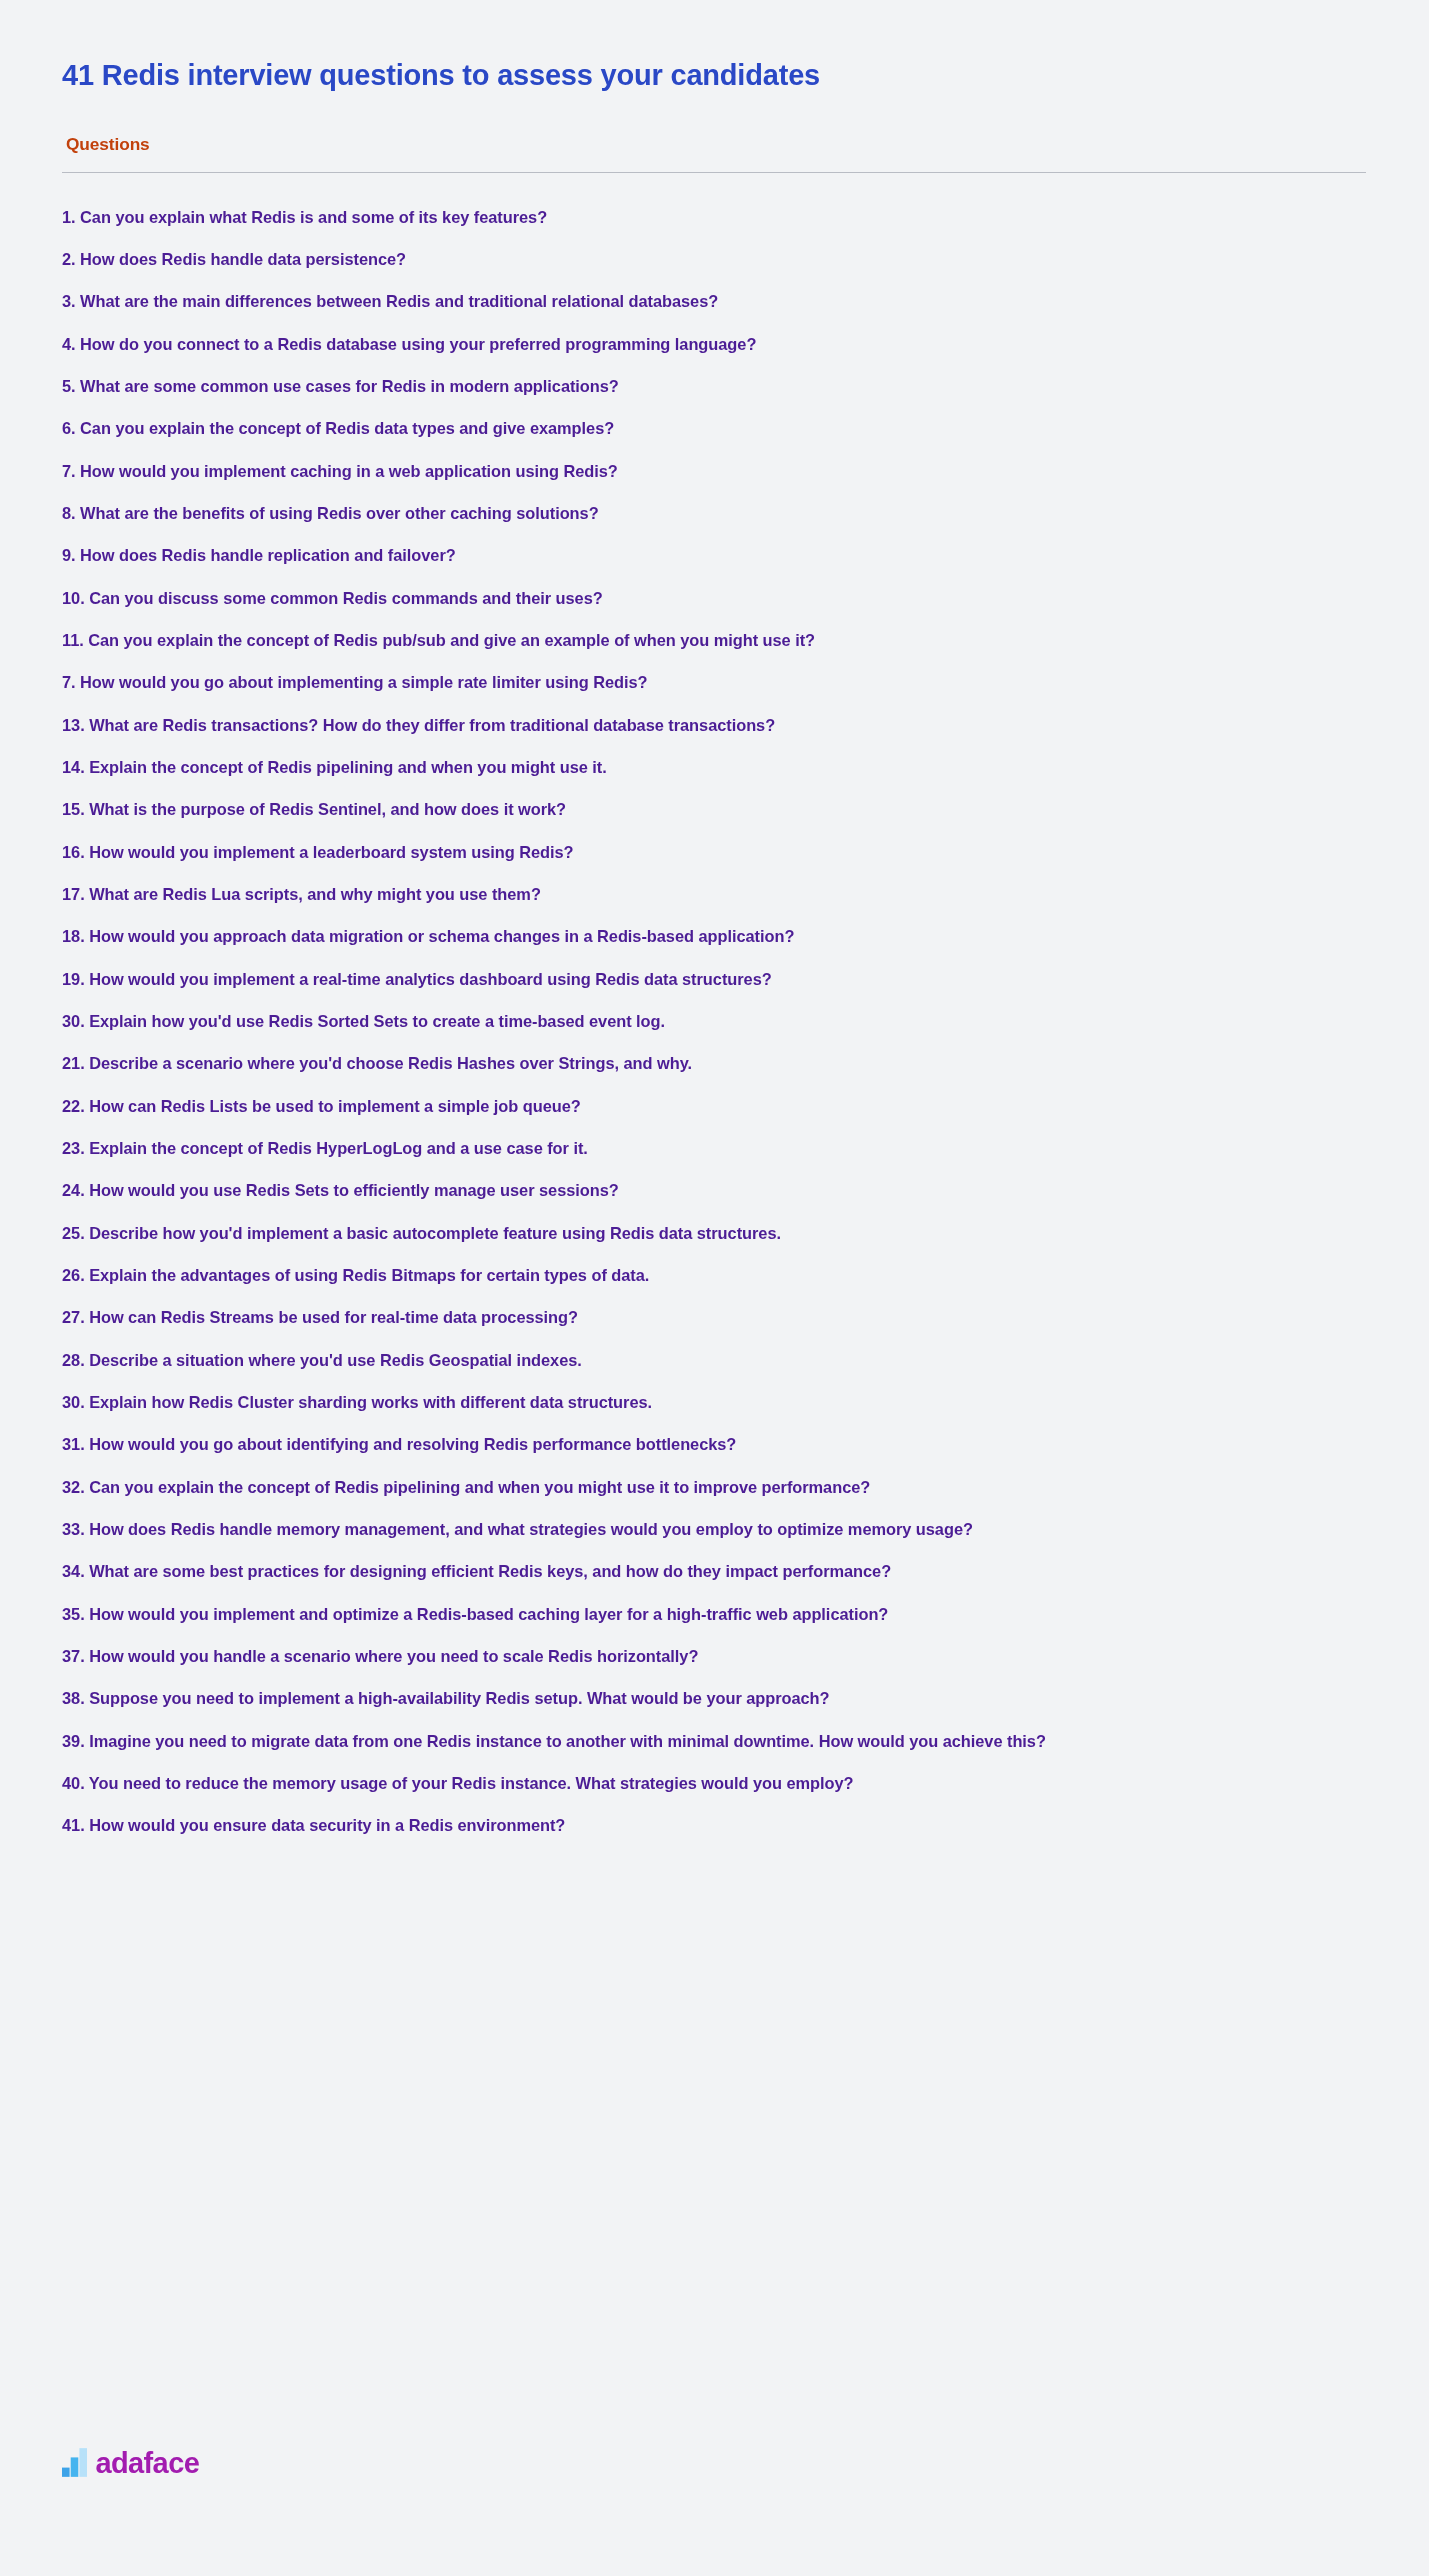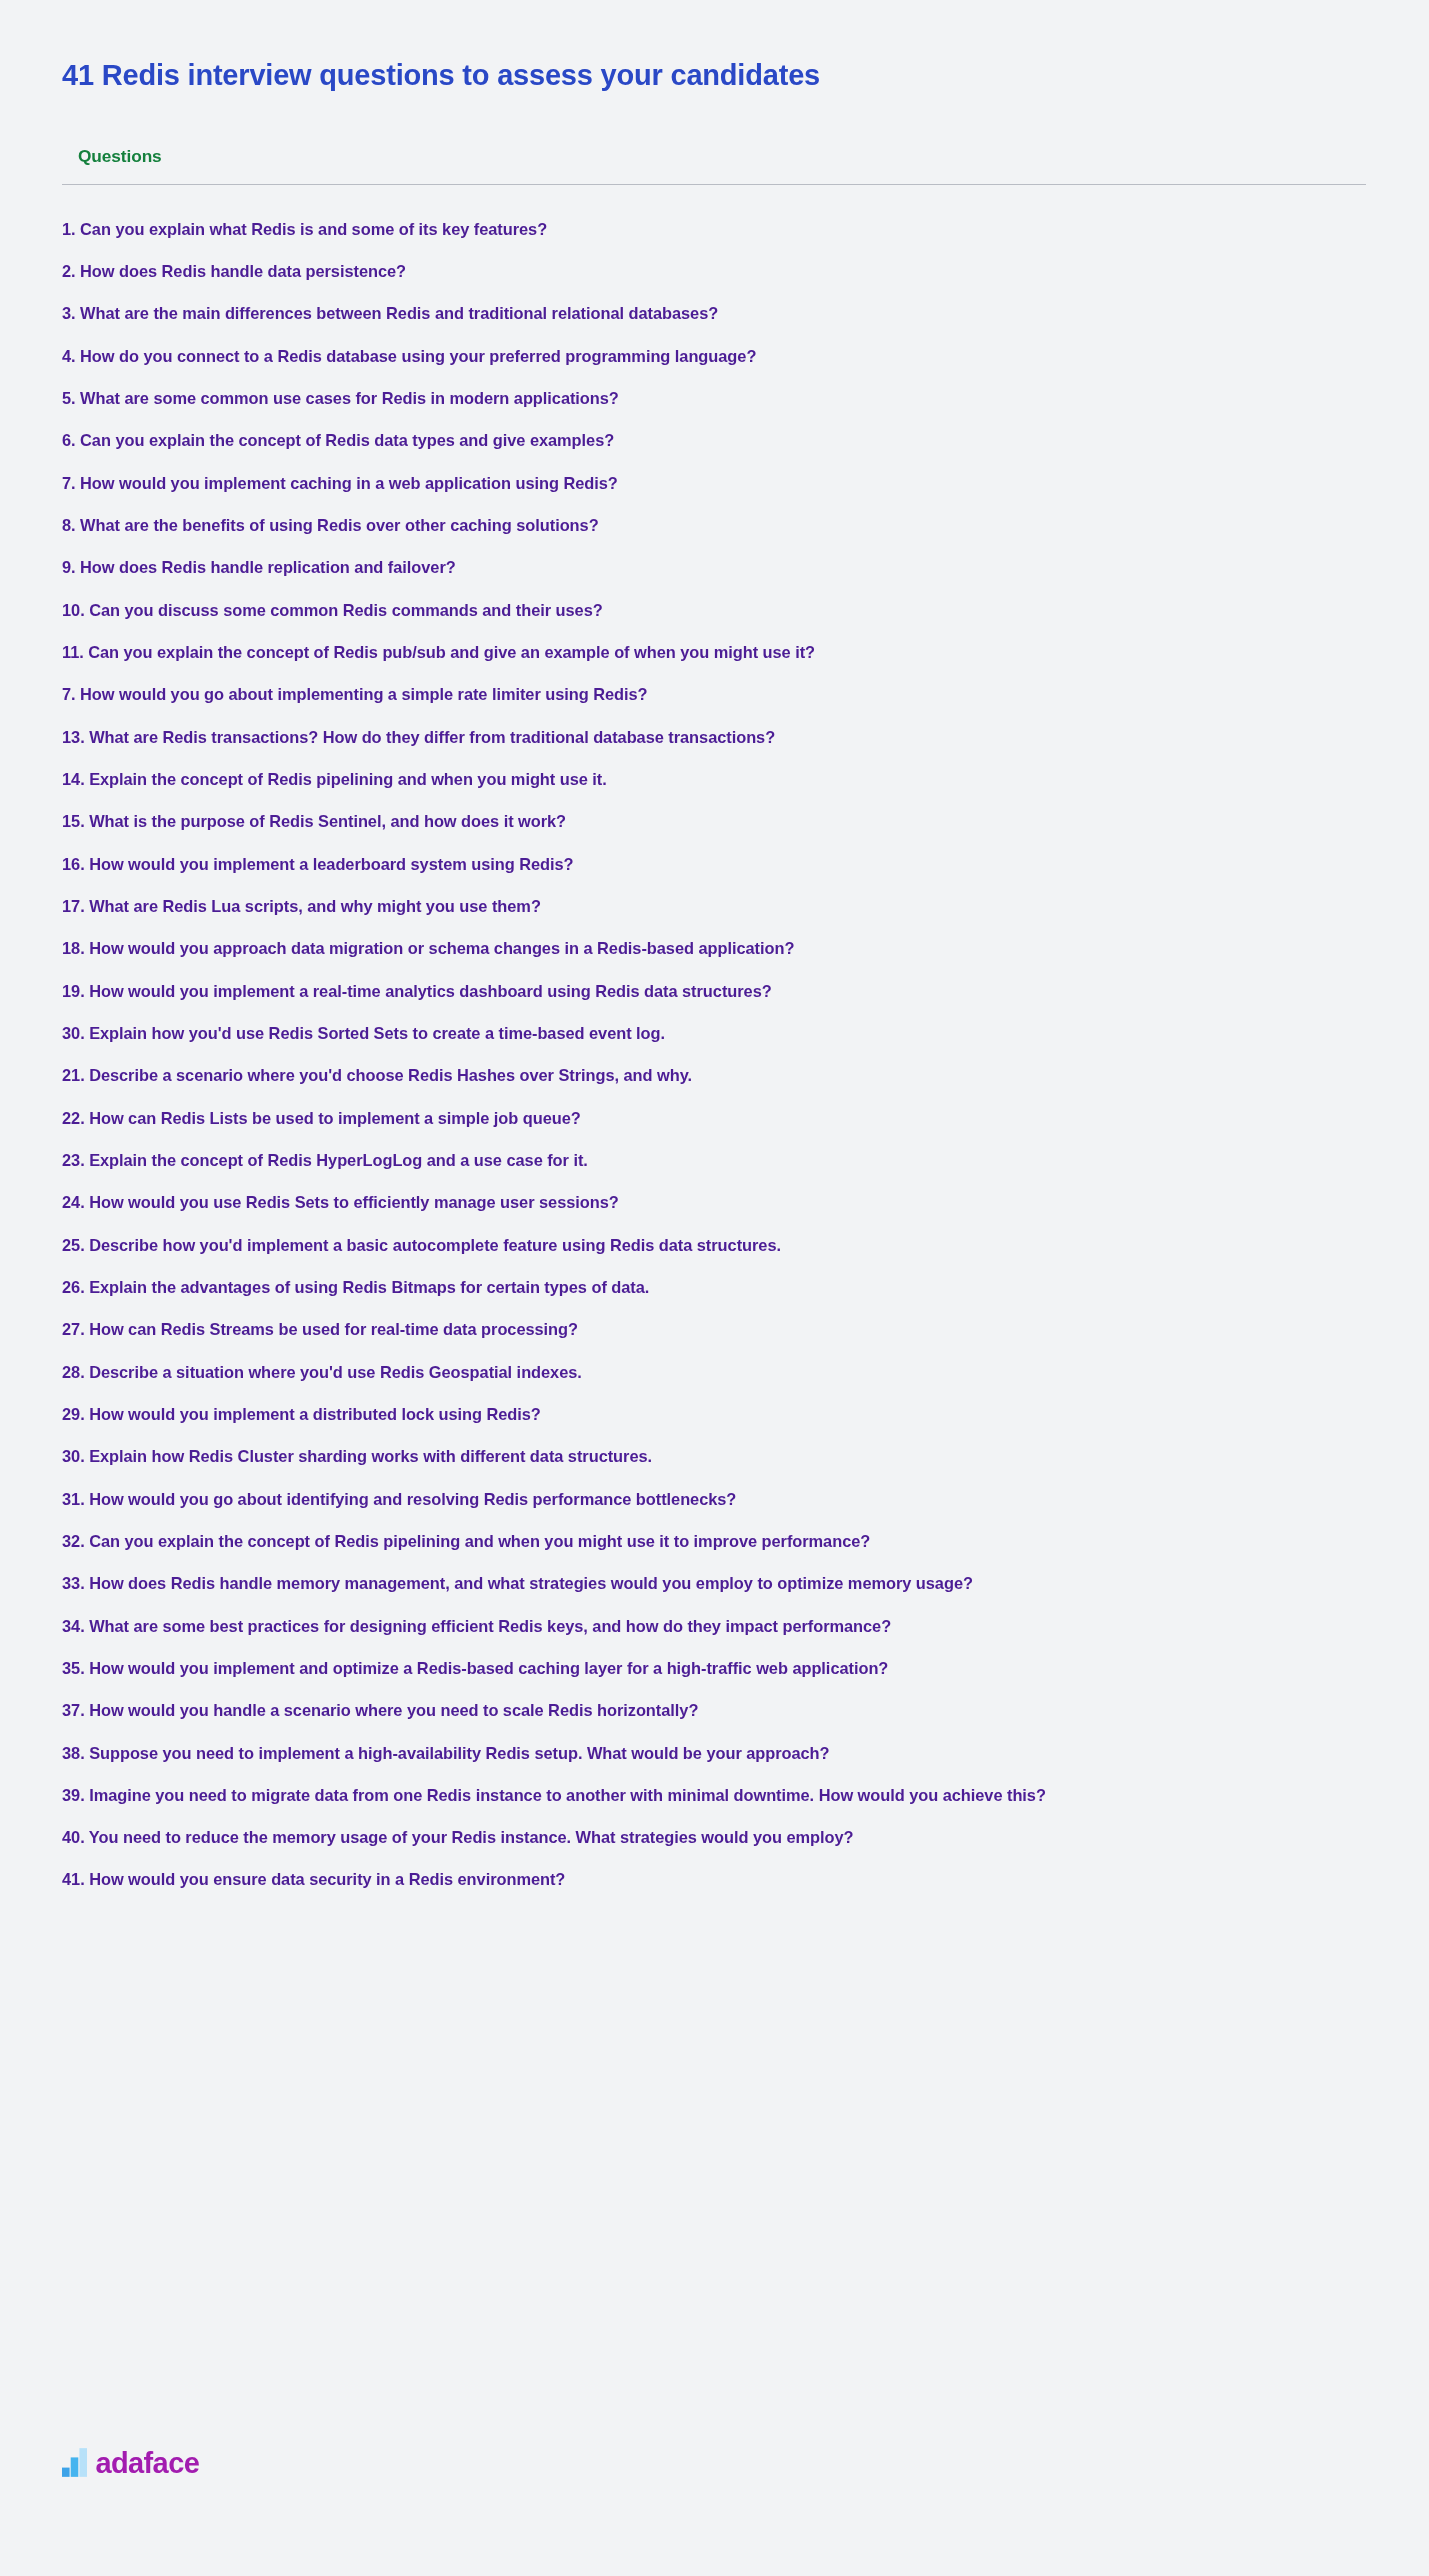--- a/index.html
+++ b/index.html
@@ -26,22 +26,22 @@
     font-weight: bold;
     color: #2a48c6;
     letter-spacing: -0.2px;
     margin: 0;
     padding-top: 58px;
     line-height: 1.2;
   }
   .section-header {
     font-size: 17.3px;
     font-weight: bold;
-    color: #15803d;
-    margin: 16px;
+    color: #c2410c;
+    margin: 4px;
     padding-top: 37px;
     letter-spacing: -0.1px;
   }
   .divider {
     height: 0.9px;
     background: #b9bcc4;
     margin-top: 17px;
     width: 1304px;
   }
   .questions {
@@ -113,21 +113,20 @@
       <li class="question-item">19. How would you implement a real-time analytics dashboard using Redis data structures?</li>
       <li class="question-item">30. Explain how you'd use Redis Sorted Sets to create a time-based event log.</li>
       <li class="question-item">21. Describe a scenario where you'd choose Redis Hashes over Strings, and why.</li>
       <li class="question-item">22. How can Redis Lists be used to implement a simple job queue?</li>
       <li class="question-item">23. Explain the concept of Redis HyperLogLog and a use case for it.</li>
       <li class="question-item">24. How would you use Redis Sets to efficiently manage user sessions?</li>
       <li class="question-item">25. Describe how you'd implement a basic autocomplete feature using Redis data structures.</li>
       <li class="question-item">26. Explain the advantages of using Redis Bitmaps for certain types of data.</li>
       <li class="question-item">27. How can Redis Streams be used for real-time data processing?</li>
       <li class="question-item">28. Describe a situation where you'd use Redis Geospatial indexes.</li>
-      <li class="question-item">29. How would you implement a distributed lock using Redis?</li>
       <li class="question-item">30. Explain how Redis Cluster sharding works with different data structures.</li>
       <li class="question-item">31. How would you go about identifying and resolving Redis performance bottlenecks?</li>
       <li class="question-item">32. Can you explain the concept of Redis pipelining and when you might use it to improve performance?</li>
       <li class="question-item">33. How does Redis handle memory management, and what strategies would you employ to optimize memory usage?</li>
       <li class="question-item">34. What are some best practices for designing efficient Redis keys, and how do they impact performance?</li>
       <li class="question-item">35. How would you implement and optimize a Redis-based caching layer for a high-traffic web application?</li>
       <li class="question-item">37. How would you handle a scenario where you need to scale Redis horizontally?</li>
       <li class="question-item">38. Suppose you need to implement a high-availability Redis setup. What would be your approach?</li>
       <li class="question-item">39. Imagine you need to migrate data from one Redis instance to another with minimal downtime. How would you achieve this?</li>
       <li class="question-item">40. You need to reduce the memory usage of your Redis instance. What strategies would you employ?</li>

